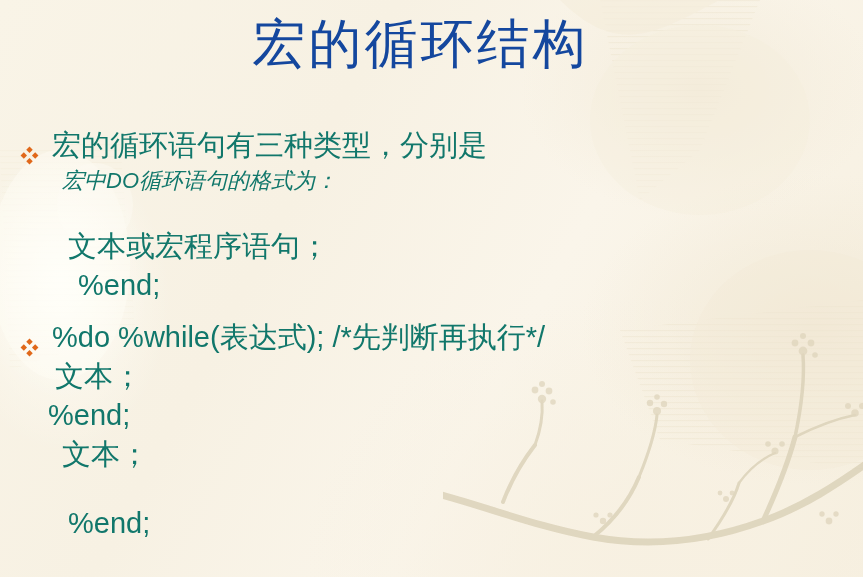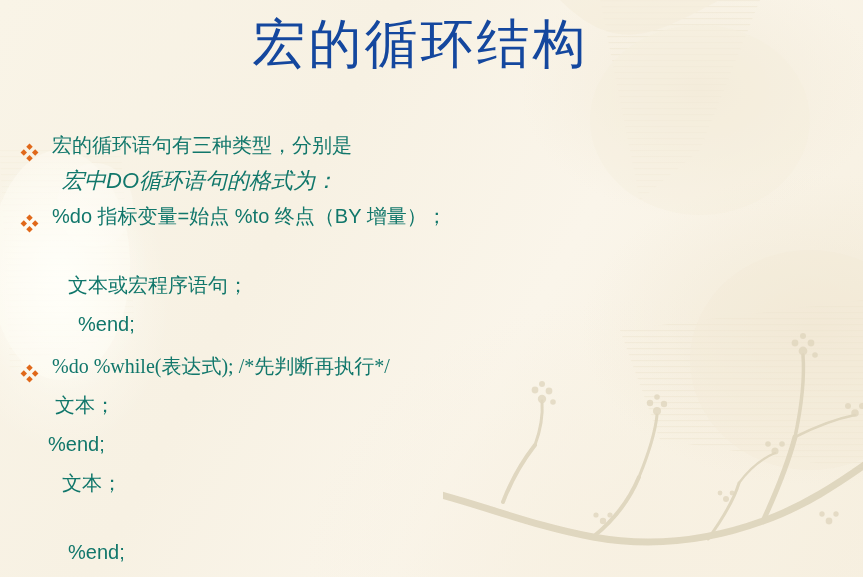--- a/index.html
+++ b/index.html
@@ -74,21 +74,21 @@
     left: 0;
     top: 126px;
     width: 863px;
   }
 
   .line {
     position: relative;
     display: block;
     color: #11776B;
     white-space: nowrap;
-    font-size: 20px;
+    font-size: 29px;
     line-height: 39px;
     padding-left: 52px;
     font-family: "Liberation Sans", "DejaVu Sans", sans-serif;
   }
 
   .line.sub {
     font-size: 22px;
     line-height: 32px;
     font-style: italic;
   }
@@ -104,21 +104,21 @@
     display: block;
   }
 
   .ind-0  { padding-left: 52px; }
   .ind-a  { padding-left: 62px; }
   .ind-b  { padding-left: 55px; }
   .ind-c  { padding-left: 68px; margin-top: 30px; }
   .ind-d  { padding-left: 78px; }
   .ind-e  { padding-left: 48px; }
 
-  .gap-top-1 { margin-top: 3px; font-family: Liberation Serif, serif; }
+  .gap-top-1 { margin-top: 13px; }
   .gap-top-2 { margin-top: 5px; }
 </style>
 </head>
 <body>
 
 <div id="slide">
 
   <svg class="wm" id="wm-hatch" viewBox="0 0 863 577" preserveAspectRatio="none" xmlns="http://www.w3.org/2000/svg">
     <defs>
       <pattern id="hatchPat" width="6" height="6" patternUnits="userSpaceOnUse" patternTransform="rotate(0)">
@@ -222,28 +222,20 @@
   <div id="body-block">
       <div class="line ind-0"><span class="bullet"><svg viewBox="0 0 20 20" xmlns="http://www.w3.org/2000/svg">
             <g fill="#E0681A">
               <path d="M10 0.6 L13.4 4 L10 7.4 L6.6 4 Z"></path>
               <path d="M4 6.6 L7.4 10 L4 13.4 L0.6 10 Z"></path>
               <path d="M16 6.6 L19.4 10 L16 13.4 L12.6 10 Z"></path>
               <path d="M10 12.6 L13.4 16 L10 19.4 L6.6 16 Z"></path>
             </g>
           </svg></span>宏的循环语句有三种类型，分别是</div>
       <div class="line ind-a sub">宏中DO循环语句的格式为：</div>
-      <div class="line ind-0"><span class="bullet"><svg viewBox="0 0 20 20" xmlns="http://www.w3.org/2000/svg">
-            <g fill="#E0681A">
-              <path d="M10 0.6 L13.4 4 L10 7.4 L6.6 4 Z"></path>
-              <path d="M4 6.6 L7.4 10 L4 13.4 L0.6 10 Z"></path>
-              <path d="M16 6.6 L19.4 10 L16 13.4 L12.6 10 Z"></path>
-              <path d="M10 12.6 L13.4 16 L10 19.4 L6.6 16 Z"></path>
-            </g>
-          </svg></span>%do 指标变量=始点 %to 终点（BY 增量）；</div>
       <div class="line ind-c">文本或宏程序语句；</div>
       <div class="line ind-d">%end;</div>
       <div class="line ind-0 gap-top-1"><span class="bullet"><svg viewBox="0 0 20 20" xmlns="http://www.w3.org/2000/svg">
             <g fill="#E0681A">
               <path d="M10 0.6 L13.4 4 L10 7.4 L6.6 4 Z"></path>
               <path d="M4 6.6 L7.4 10 L4 13.4 L0.6 10 Z"></path>
               <path d="M16 6.6 L19.4 10 L16 13.4 L12.6 10 Z"></path>
               <path d="M10 12.6 L13.4 16 L10 19.4 L6.6 16 Z"></path>
             </g>
           </svg></span>%do %while(表达式); /*先判断再执行*/</div>

